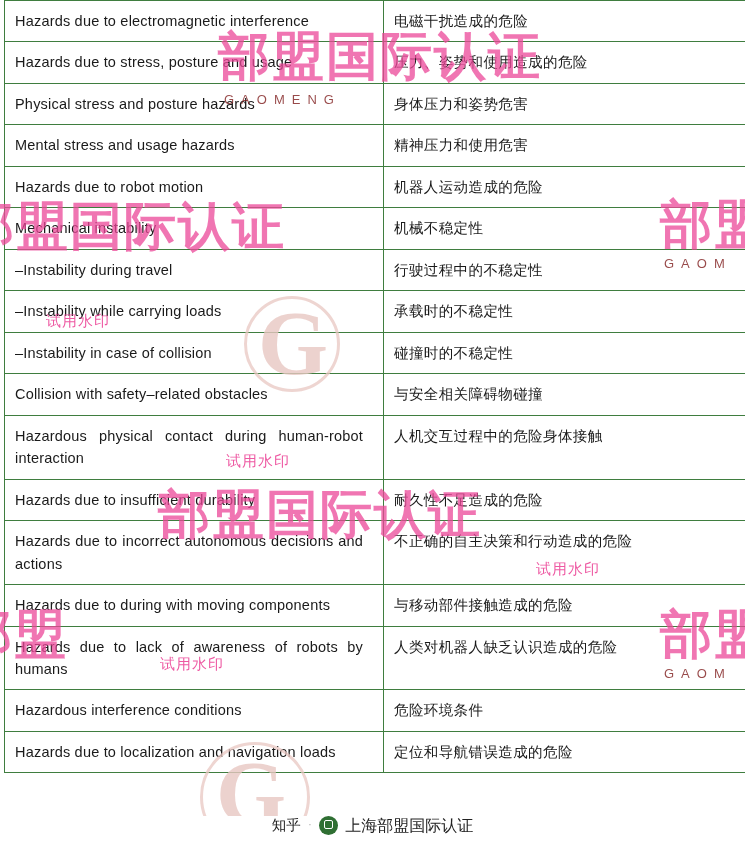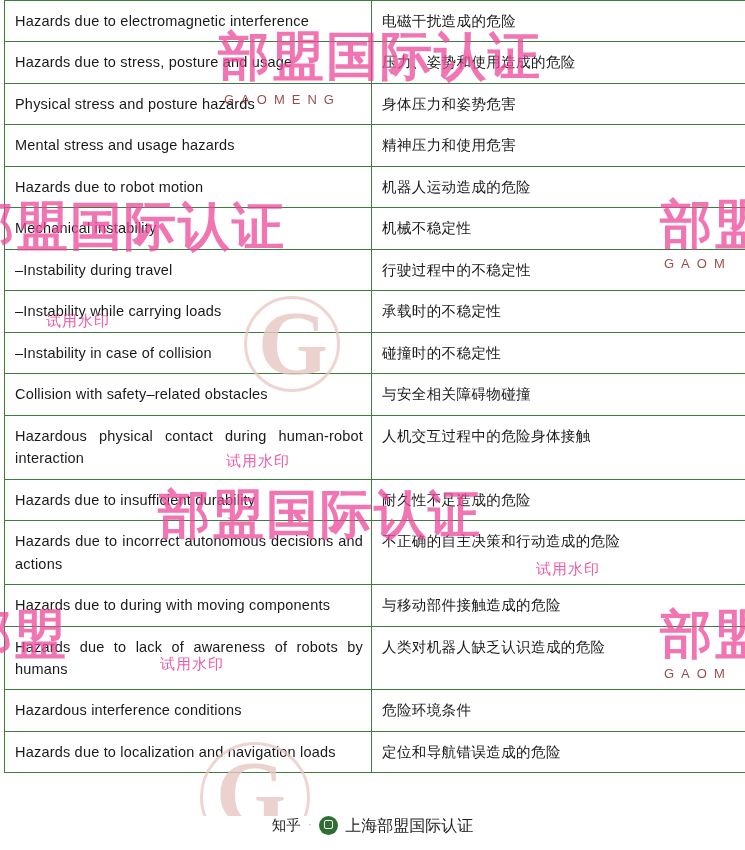--- a/index.html
+++ b/index.html
@@ -77,21 +77,21 @@
   }
   table.hazards {
     border-collapse: collapse;
     width: 737px;
     table-layout: fixed;
     background: transparent;
   }
   table.hazards td {
     border: 1px solid #3f7d3f;
     vertical-align: top;
-    padding: 9px 8px 9px 10px;
+    padding: 9px 20px 9px 10px;
     background: transparent;
   }
   td.en {
     width: 348px;
     font-size: 14.5px;
     line-height: 1.55;
     color: #1a1a1a;
     text-align: justify;
     text-align-last: left;
     letter-spacing: .2px;

